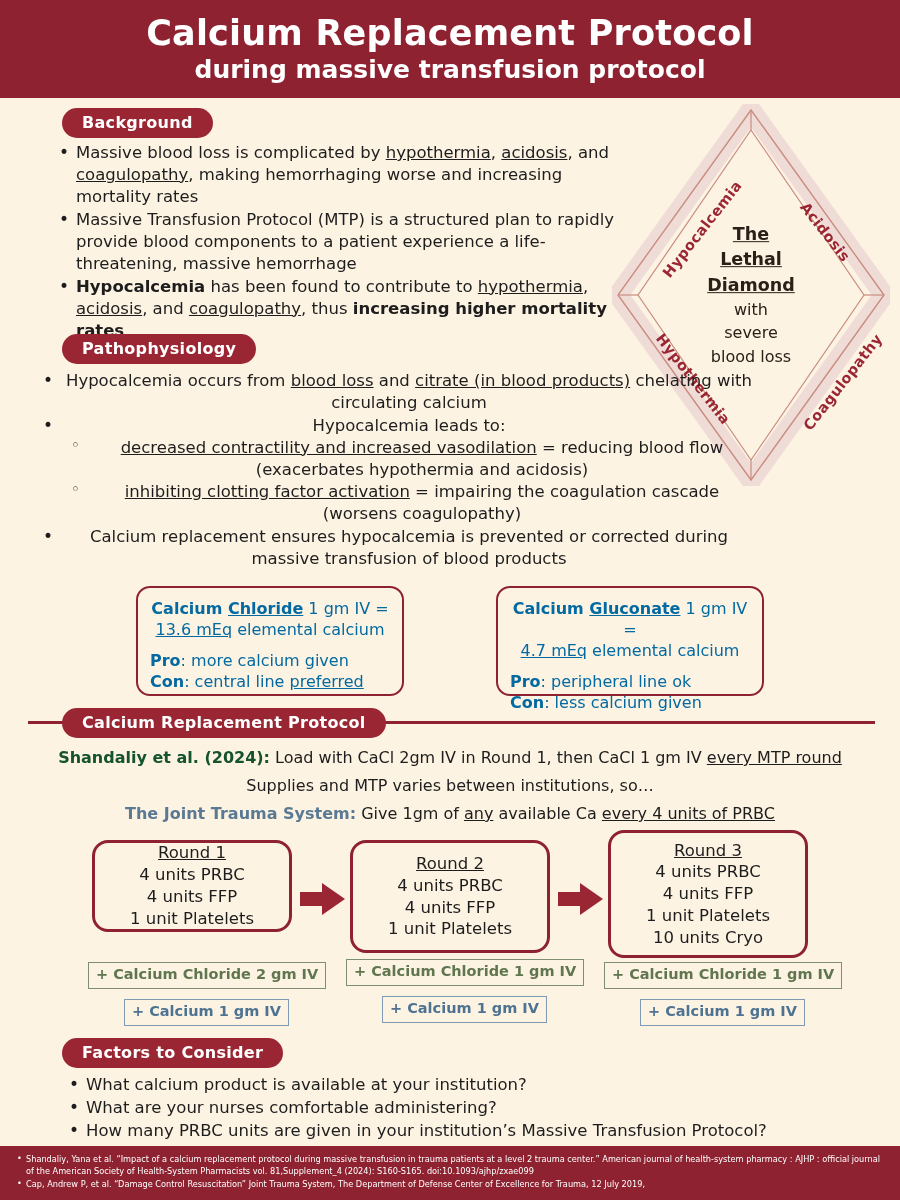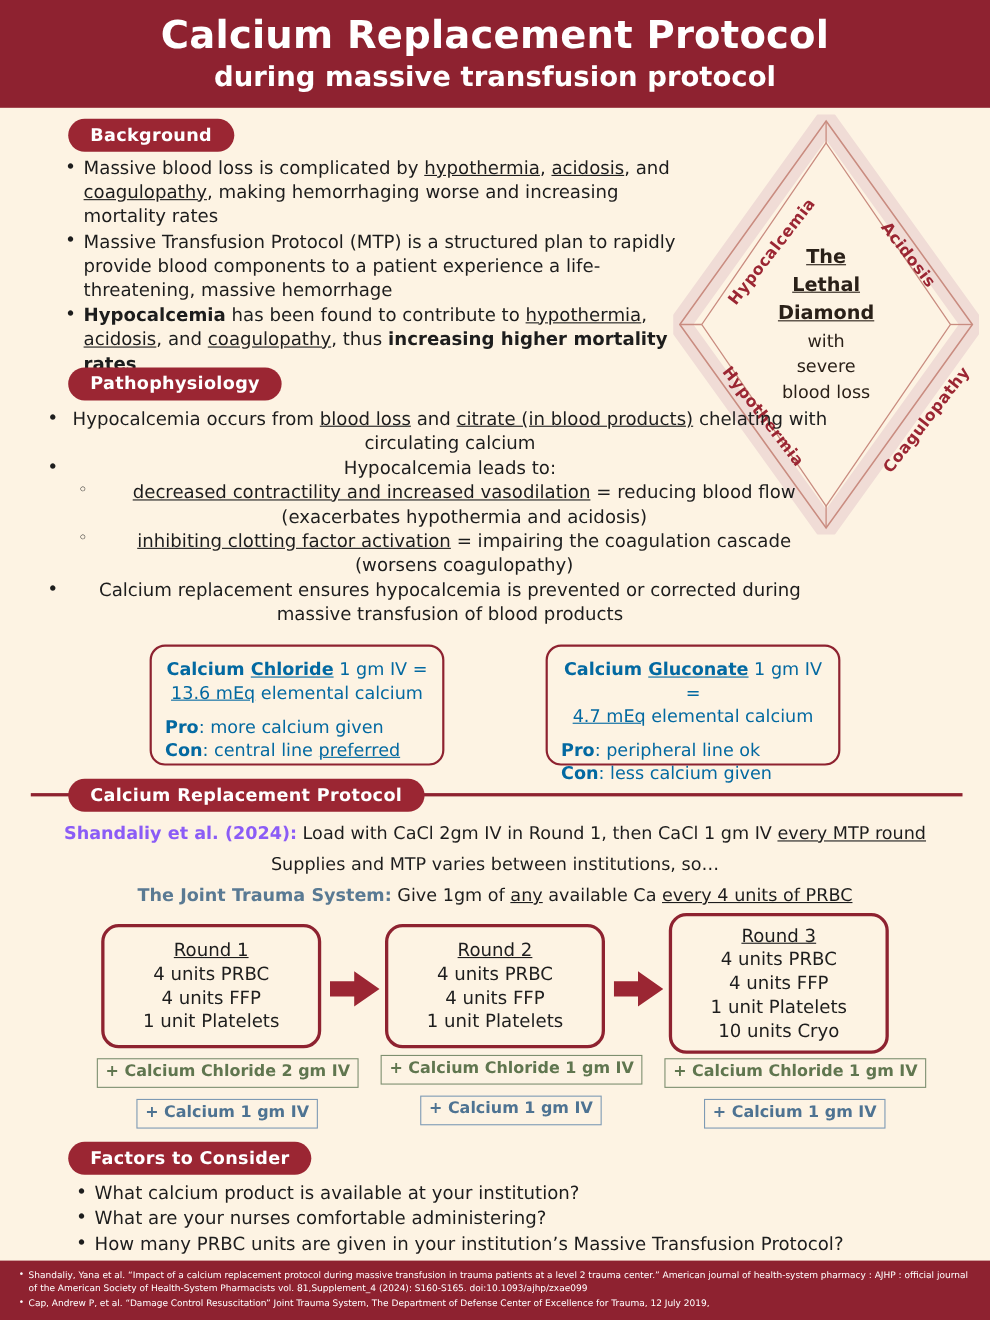--- a/index.html
+++ b/index.html
@@ -174,21 +174,21 @@
 
   
   .proto-line {
     position: absolute;
     width: 900px;
     text-align: center;
     font-size: 16px;
     color: #1d1d1d;
     line-height: 1.3;
   }
-  .src-green { color: #8b5cf6; font-weight: bold; }
+  .src-green { color: #14532d; font-weight: bold; }
   .src-blue  { color: #5A7A93; font-weight: bold; }
 
   
   .round-box {
     position: absolute;
     border: 3px solid #8E2230;
     border-radius: 16px;
     background: #FDF3E3;
     box-sizing: border-box;
     text-align: center;
@@ -332,21 +332,21 @@
   <div class="divider-line" style="left:28px; top:721px; width:52px;"></div>
   <div class="divider-line" style="left:380px; top:721px; width:495px;"></div>
   <div class="badge-row" style="left:62px; top:708px;">
     <span class="badge">Calcium Replacement Protocol</span>
   </div>
 
   <div class="proto-line" style="left:0px; top:748px;" id="proto-l1"><span class="src-green">Shandaliy et al. (2024):</span> Load with CaCl 2gm IV in Round 1, then CaCl 1 gm IV <span class="u">every MTP round</span></div>
   <div class="proto-line" style="left:0px; top:776px;">Supplies and MTP varies between institutions, so…</div>
   <div class="proto-line" style="left:0px; top:804px;" id="proto-l3"><span class="src-blue">The Joint Trauma System:</span> Give 1gm of <span class="u">any</span> available Ca <span class="u">every 4 units of PRBC</span></div>
 
-  <div class="round-box" style="left:92px; top:840px; width:200px; height:113px;">
+  <div class="round-box" style="left:92px; top:840px; width:200px; height:92px;">
     <div class="round-title">Round 1</div>
     <div>4 units PRBC</div>
     <div>4 units FFP</div>
     <div>1 unit Platelets</div>
   </div>
 
   <svg class="arrow" style="left:300px; top:882px;" viewBox="0 0 46 34">
     <polygon points="0,10 22,10 22,1 45,17 22,33 22,24 0,24" fill="#9B2633"></polygon>
   </svg>
 

